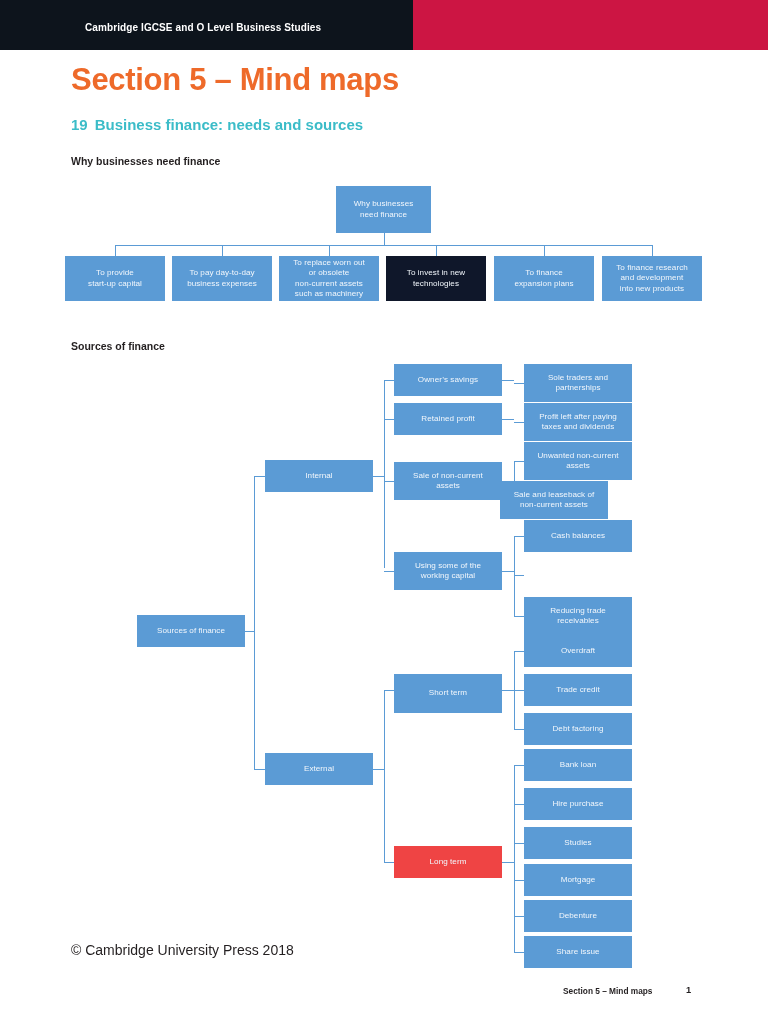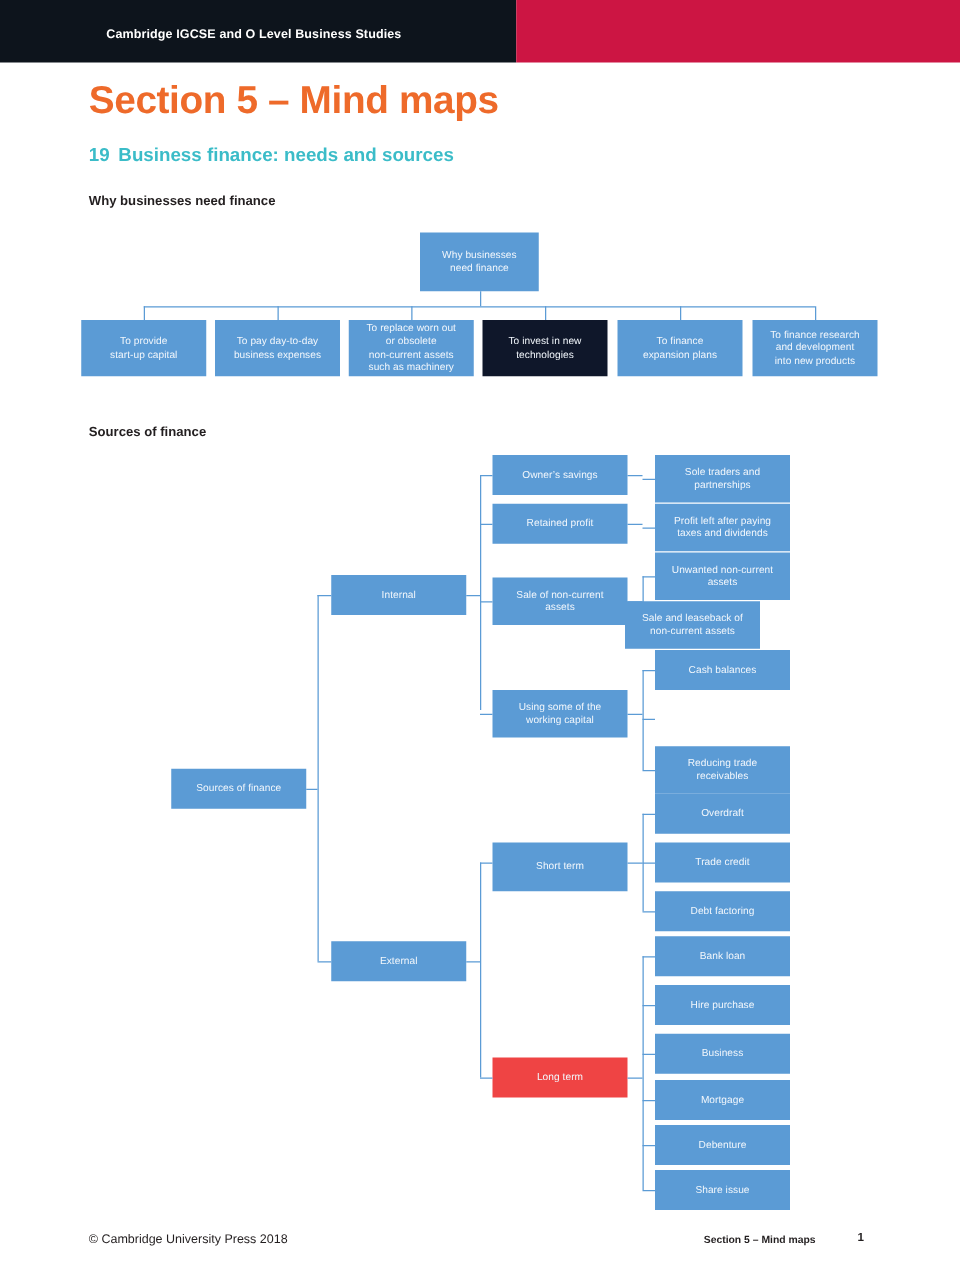--- a/index.html
+++ b/index.html
@@ -83,22 +83,22 @@
   }
   .connector {
     position: absolute;
     background: #5b9bd5;
   }
   .connector.h { height: 1px; }
   .connector.v { width: 1px; }
 
   
   .footer-left {
-    position: absolute; left: 71px; top: 986px;
-    font-size: 10px; color: #231f20;
+    position: absolute; left: 71px; top: 942px;
+    font-size: 14px; color: #231f20;
     white-space: nowrap;
   }
   .footer-right {
     position: absolute; left: 563px; top: 986px;
     font-size: 8.3px; color: #231f20;
     font-weight: bold;
     white-space: nowrap;
   }
   .footer-page {
     position: absolute; left: 686px; top: 985px;
@@ -192,21 +192,21 @@
     <div class="node" style="left: 524px; top: 713px; width: 108px; height: 32px; background: rgb(91, 155, 213); color: rgb(242, 247, 252);">Debt factoring</div>
     <div class="connector h" style="left: 514px; top: 729px; width: 10px; background: rgb(91, 155, 213);"></div>
     <div class="node" style="left: 394px; top: 846px; width: 108px; height: 32px; background: #ef4444; color: rgb(242, 247, 252);">Long term</div>
     <div class="connector h" style="left: 384px; top: 862px; width: 10px; background: rgb(91, 155, 213);"></div>
     <div class="connector h" style="left: 502px; top: 862px; width: 12px; background: rgb(91, 155, 213);"></div>
     <div class="connector v" style="left: 514px; top: 765px; height: 187px; background: rgb(91, 155, 213);"></div>
     <div class="node" style="left: 524px; top: 749px; width: 108px; height: 32px; background: rgb(91, 155, 213); color: rgb(242, 247, 252);">Bank loan</div>
     <div class="connector h" style="left: 514px; top: 765px; width: 10px; background: rgb(91, 155, 213);"></div>
     <div class="node" style="left: 524px; top: 788px; width: 108px; height: 32px; background: rgb(91, 155, 213); color: rgb(242, 247, 252);">Hire purchase</div>
     <div class="connector h" style="left: 514px; top: 804px; width: 10px; background: rgb(91, 155, 213);"></div>
-    <div class="node" style="left: 524px; top: 827px; width: 108px; height: 32px; background: rgb(91, 155, 213); color: rgb(242, 247, 252);">Business</div>
+    <div class="node" style="left: 524px; top: 827px; width: 108px; height: 32px; background: rgb(91, 155, 213); color: rgb(242, 247, 252);">Studies</div>
     <div class="connector h" style="left: 514px; top: 843px; width: 10px; background: rgb(91, 155, 213);"></div>
     <div class="node" style="left: 524px; top: 864px; width: 108px; height: 32px; background: rgb(91, 155, 213); color: rgb(242, 247, 252);">Mortgage</div>
     <div class="connector h" style="left: 514px; top: 880px; width: 10px; background: rgb(91, 155, 213);"></div>
     <div class="node" style="left: 524px; top: 900px; width: 108px; height: 32px; background: rgb(91, 155, 213); color: rgb(242, 247, 252);">Debenture</div>
     <div class="connector h" style="left: 514px; top: 916px; width: 10px; background: rgb(91, 155, 213);"></div>
     <div class="node" style="left: 524px; top: 936px; width: 108px; height: 32px; background: rgb(91, 155, 213); color: rgb(242, 247, 252);">Share issue</div>
     <div class="connector h" style="left: 514px; top: 952px; width: 10px; background: rgb(91, 155, 213);"></div>
   </div>
 
 <div class="footer-left">© Cambridge University Press 2018</div>

